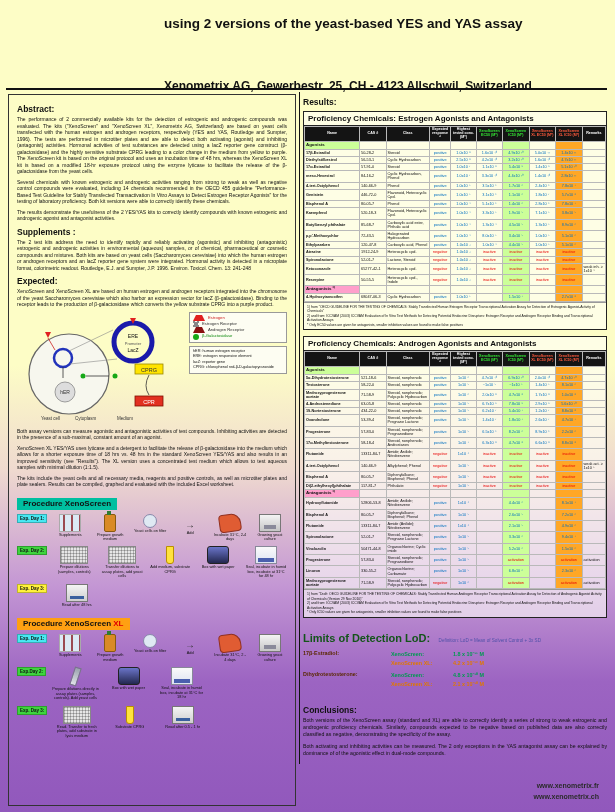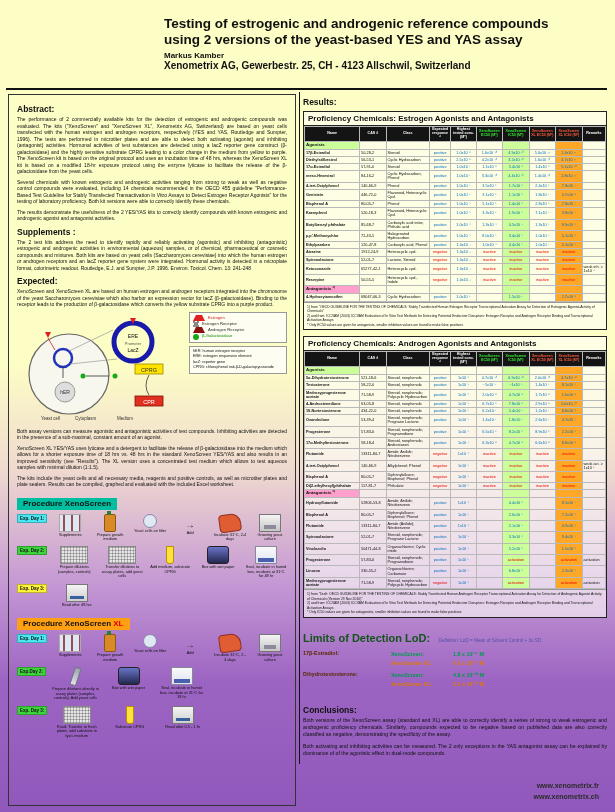--- a/index.html
+++ b/index.html
@@ -12,21 +12,21 @@
   .logo .xmark{position:absolute;left:2px;top:4px;width:26px;height:52px;}
   .logo .xmark i{position:absolute;left:11px;top:0;width:7px;height:52px;background:#E6A8DF;border-radius:3px;display:block;}
   .logo .xmark i:first-child{transform:rotate(28deg);background:#C9C0E8;}
   .logo .xmark i:last-child{transform:rotate(-28deg);}
   .logo .word{position:absolute;left:24px;top:12px;font-size:14px;font-weight:bold;letter-spacing:1.5px;color:#8E2B9C;}
   .logo .ribbon{position:absolute;left:4px;bottom:6px;width:130px;height:13px;background:linear-gradient(90deg,#D4006E,#E83FA0);
     color:#fff;font-size:5.5px;font-style:italic;line-height:13px;text-align:center;border-radius:2px;}
   .titleblock{position:absolute;left:158px;top:10px;width:440px;}
   .titleblock .t1{font-size:13.5px;font-weight:bold;line-height:1.2;}
   .titleblock .auth{font-size:8px;font-weight:bold;margin-top:3px;}
-  .titleblock .affil{font-size:10px;font-weight:bold;}
+  .titleblock .affil{font-size:12px;font-weight:bold;margin-top:47px;}
   
   .vdivider{position:absolute;left:299px;top:92px;width:1px;height:672px;background:#111;}
   .leftcol{position:absolute;left:8px;top:94px;width:288px;height:712px;border:1px solid #333;
     box-sizing:border-box;padding:4px 8px;overflow:hidden;}
   .rightcol{position:absolute;left:303px;top:92px;width:304px;height:714px;overflow:hidden;}
   h2.sect{font-size:8.5px;font-weight:bold;margin:5px 0 2px;}
   .para p{font-size:5px;line-height:1.3;text-align:justify;margin:0 0 4px;}
   
   .diagram{display:flex;gap:4px;margin:2px 0 4px;}
   .diagram svg{flex:0 0 168px;}
@@ -104,23 +104,21 @@
   .footer{position:absolute;right:16px;bottom:10px;text-align:right;}
   .footer a{display:block;font-size:7px;font-weight:bold;color:#2b2b2b;text-decoration:none;line-height:1.6;}
 </style>
 </head>
 <body>
 
 <div class="poster">
 
   <div class="header">
     <div class="titleblock">
-      <div class="t1">Testing of estrogenic and androgenic reference compounds</div>
       <div class="t1">using 2 versions of the yeast-based YES and YAS assay</div>
-      <div class="auth">Markus Kamber</div>
       <div class="affil">Xenometrix AG, Gewerbestr. 25, CH - 4123 Allschwil, Switzerland</div>
     </div>
   </div>
 
   <div class="vdivider"></div>
 
   <div class="leftcol">
     <h2 class="sect">Abstract:</h2>
     <div class="para">
         <p>The performance of 2 commercially available kits for the detection of estrogenic and androgenic compounds was evaluated. The kits ("XenoScreen" and "XenoScreen XL", Xenometrix AG, Switzerland) are based on yeast cells transfected with the human estrogen and androgen receptors, respectively (YES and YAS, Routledge and Sumpter, 1996). The tests are performed in microtiter plates and are able to detect both activating (agonist) and inhibiting (antagonist) activities. Hormonal activities of test substances are detected using a lacZ reporter gene construct (β-galactosidase) and the highly sensitive substrate CPRG leading to a color change in the medium from yellow to purple. The XenoScreen kit is based on the original protocol and uses an incubation time of 48 hrs, whereas the XenoScreen XL kit is based on a modified 18-hr exposure protocol using the enzyme lyticase to facilitate the release of the β-galactosidase from the yeast cells.</p>

